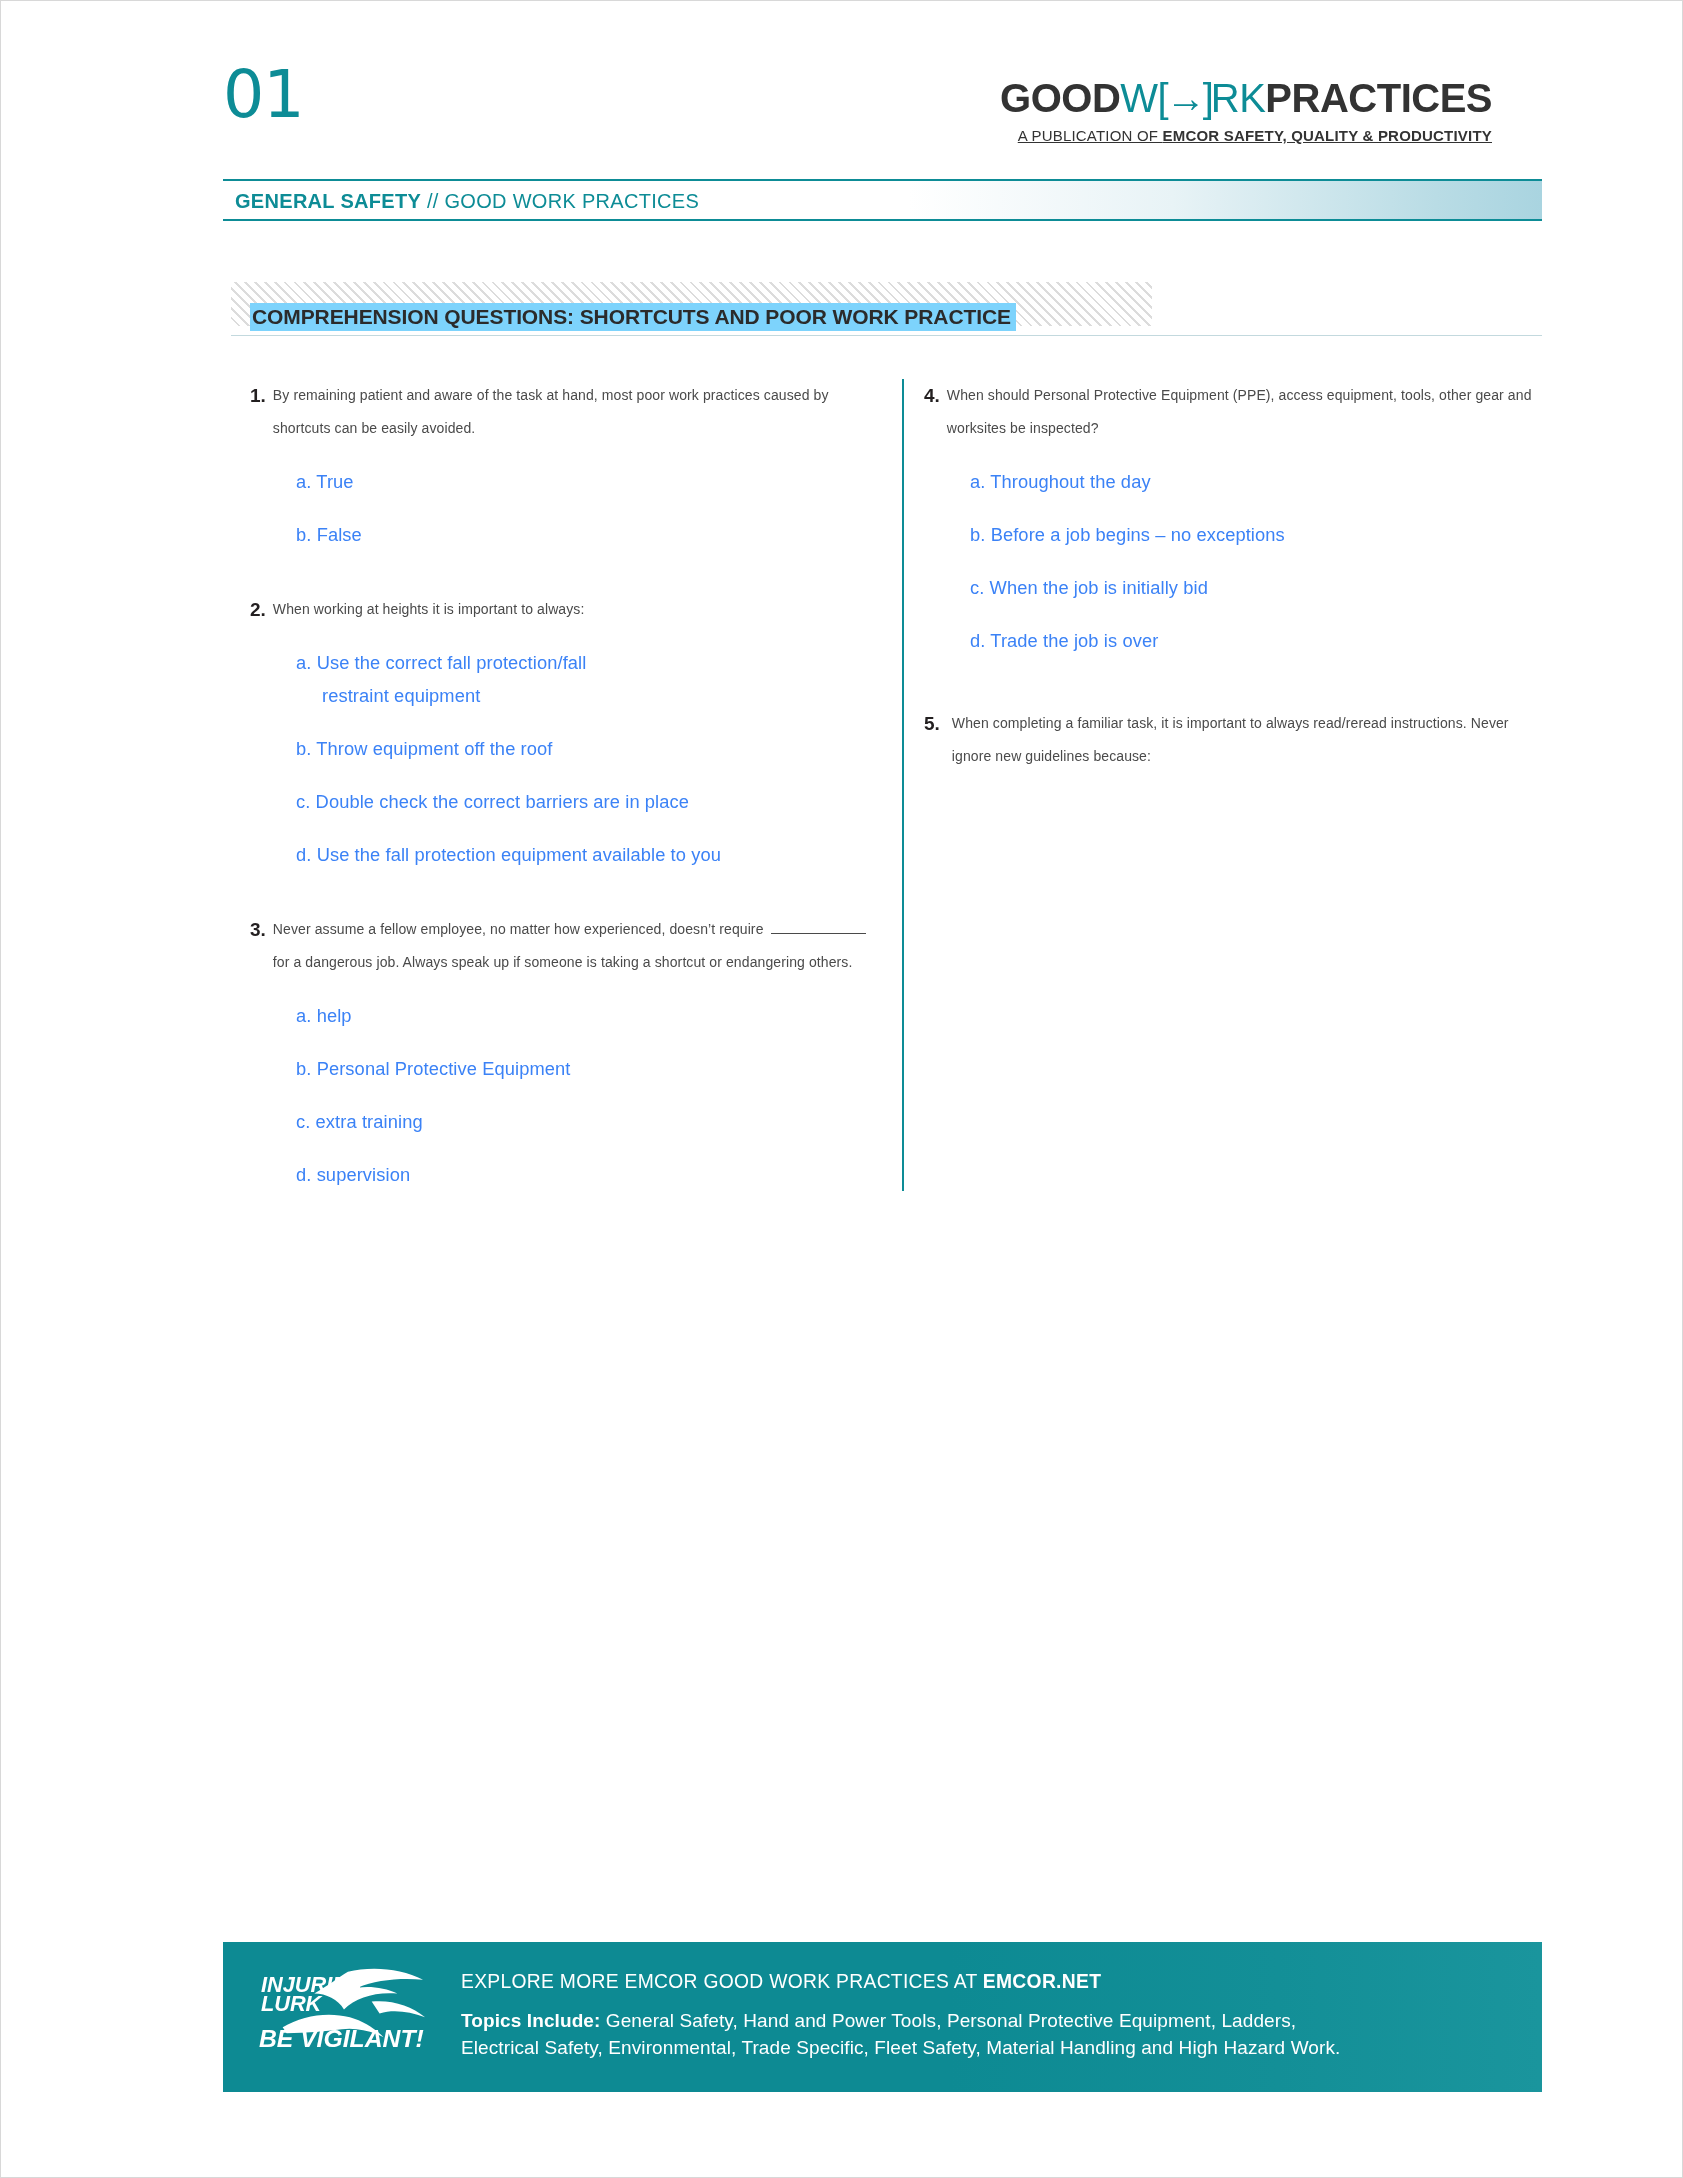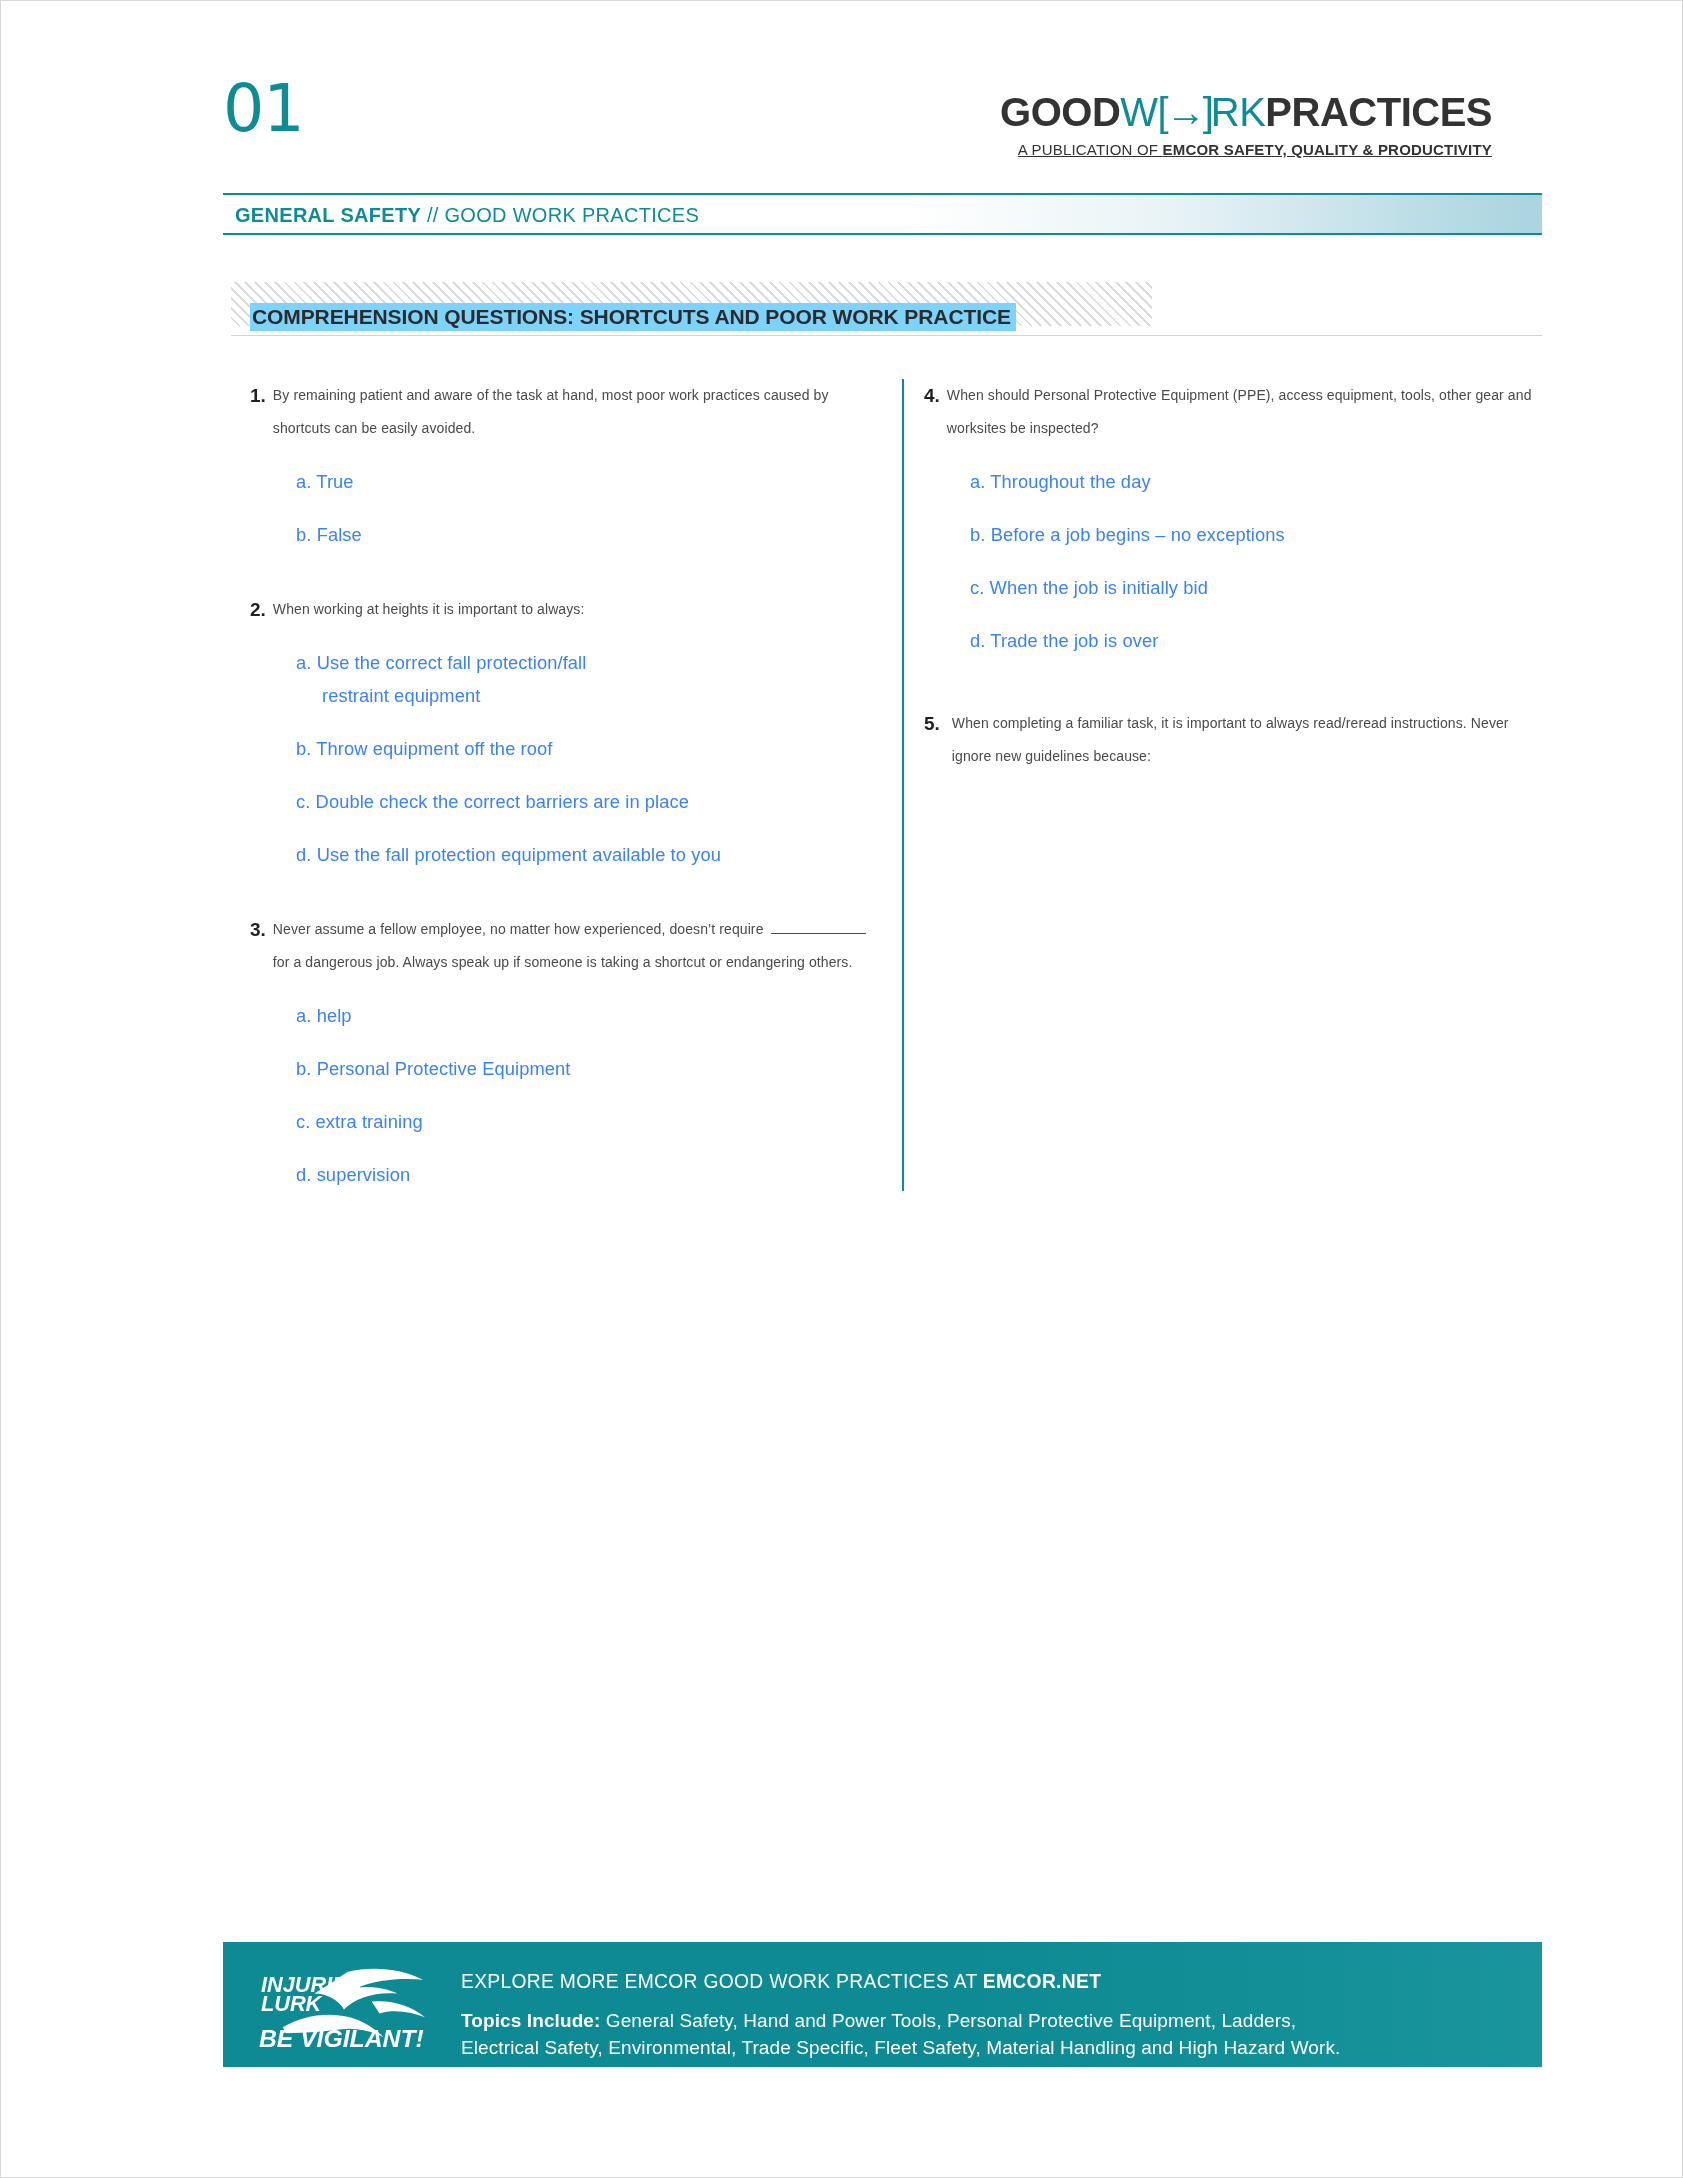--- a/index.html
+++ b/index.html
@@ -16,21 +16,21 @@
     width: 1683px;
     height: 2178px;
     background: #ffffff;
     border: 1px solid #d8d8d8;
     overflow: hidden;
   }
 
   
   .header {
     position: absolute;
-    left: 0; top: 14px;
+    left: 0; top: 0;
     width: 1628px;
     height: 223px;
   }
 
   .issue-number {
     position: absolute;
     left: 222px;
     top: 61px;
     font-size: 65px;
     font-weight: 400;
@@ -187,21 +187,21 @@
     vertical-align: baseline;
     margin: 0 3px;
   }
 
   
   .footer {
     position: absolute;
     left: 222px;
     top: 1941px;
     width: 1319px;
-    height: 125px;
+    height: 150px;
     background: linear-gradient(to right, #0d8a93 0%, #0d8a93 55%, #138f97 80%, #1a959d 100%);
   }
 
   .footer-logo {
     position: absolute;
     left: 30px;
     top: 14px;
     width: 178px;
     height: 97px;
   }

